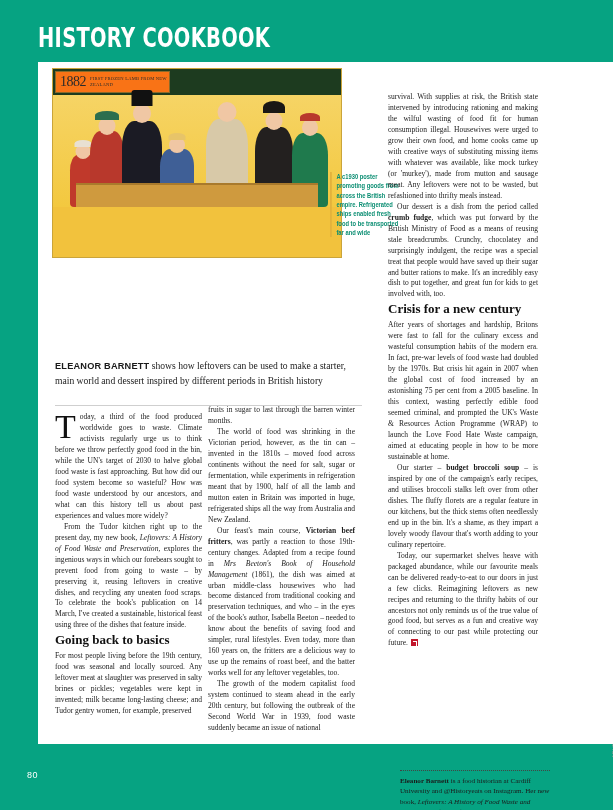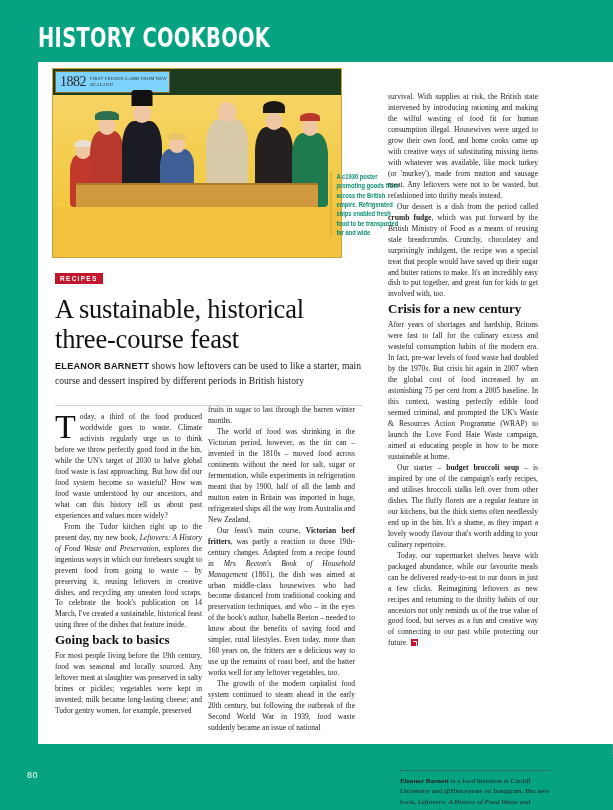--- a/index.html
+++ b/index.html
@@ -103,21 +103,21 @@
     left: 0; top: 0;
     width: 100%;
     height: 26px;
     background: #1d3b1f;
     display: flex;
     align-items: stretch;
   }
 
   .poster-band {
     flex: 0 0 40%;
-    background: #7dd3fc;
+    background: #f97316;
     border: 1.5px solid #8a6a2a;
     margin: 2px;
     display: flex;
     align-items: center;
     padding-left: 4px;
     gap: 4px;
   }
   .poster-band.right { margin-left: auto; margin-top: 32px; }
 
   .band-year {
@@ -411,27 +411,23 @@
           </div>
           <div class="counter"></div>
         </div>
 
 
       </div>
     </div>
 
     <div class="caption">A c1930 poster promoting goods from across the British empire. Refrigerated ships enabled fresh food to be transported far and wide</div>
 
-    <div class="headline-block">
-      <span class="kicker">RECIPES</span>
-      <div class="headline">A sustainable, historical three-course feast</div>
-    </div>
 
     <div class="standfirst">
-      <b>ELEANOR BARNETT</b><span> shows how leftovers can be used to like a starter, main course and dessert inspired by different periods in British history</span>
+      <b>ELEANOR BARNETT</b><span> shows how leftovers can be used to make a starter, main world and dessert inspired by different periods in British history</span>
     </div>
 
     <div class="rule"></div>
 
     <div class="col col1">
       <p class="first"><span class="dropcap">T</span><span>oday, a third of the food produced worldwide goes to waste. Climate activists regularly urge us to think before we throw perfectly good food in the bin, while the UN's target of 2030 to halve global food waste is fast approaching. But how did our food system become so wasteful? How was food waste understood by our ancestors, and what can this history tell us about past experiences and values more widely?</span></p>
       <p><span>From the Tudor kitchen right up to the present day, my new book, </span><i>Leftovers: A History of Food Waste and Preservation</i><span>, explores the ingenious ways in which our forebears sought to prevent food from going to waste – by preserving it, reusing leftovers in creative dishes, and recycling any uneaten food scraps. To celebrate the book's publication on 14 March, I've created a sustainable, historical feast using three of the dishes that feature inside.</span></p>
       <p class="subhead">Going back to basics</p>
       <p class="first">For most people living before the 19th century, food was seasonal and locally sourced. Any leftover meat at slaughter was preserved in salty brines or pickles; vegetables were kept in invented; milk became long-lasting cheese; and Tudor gentry women, for example, preserved</p>
     </div>

